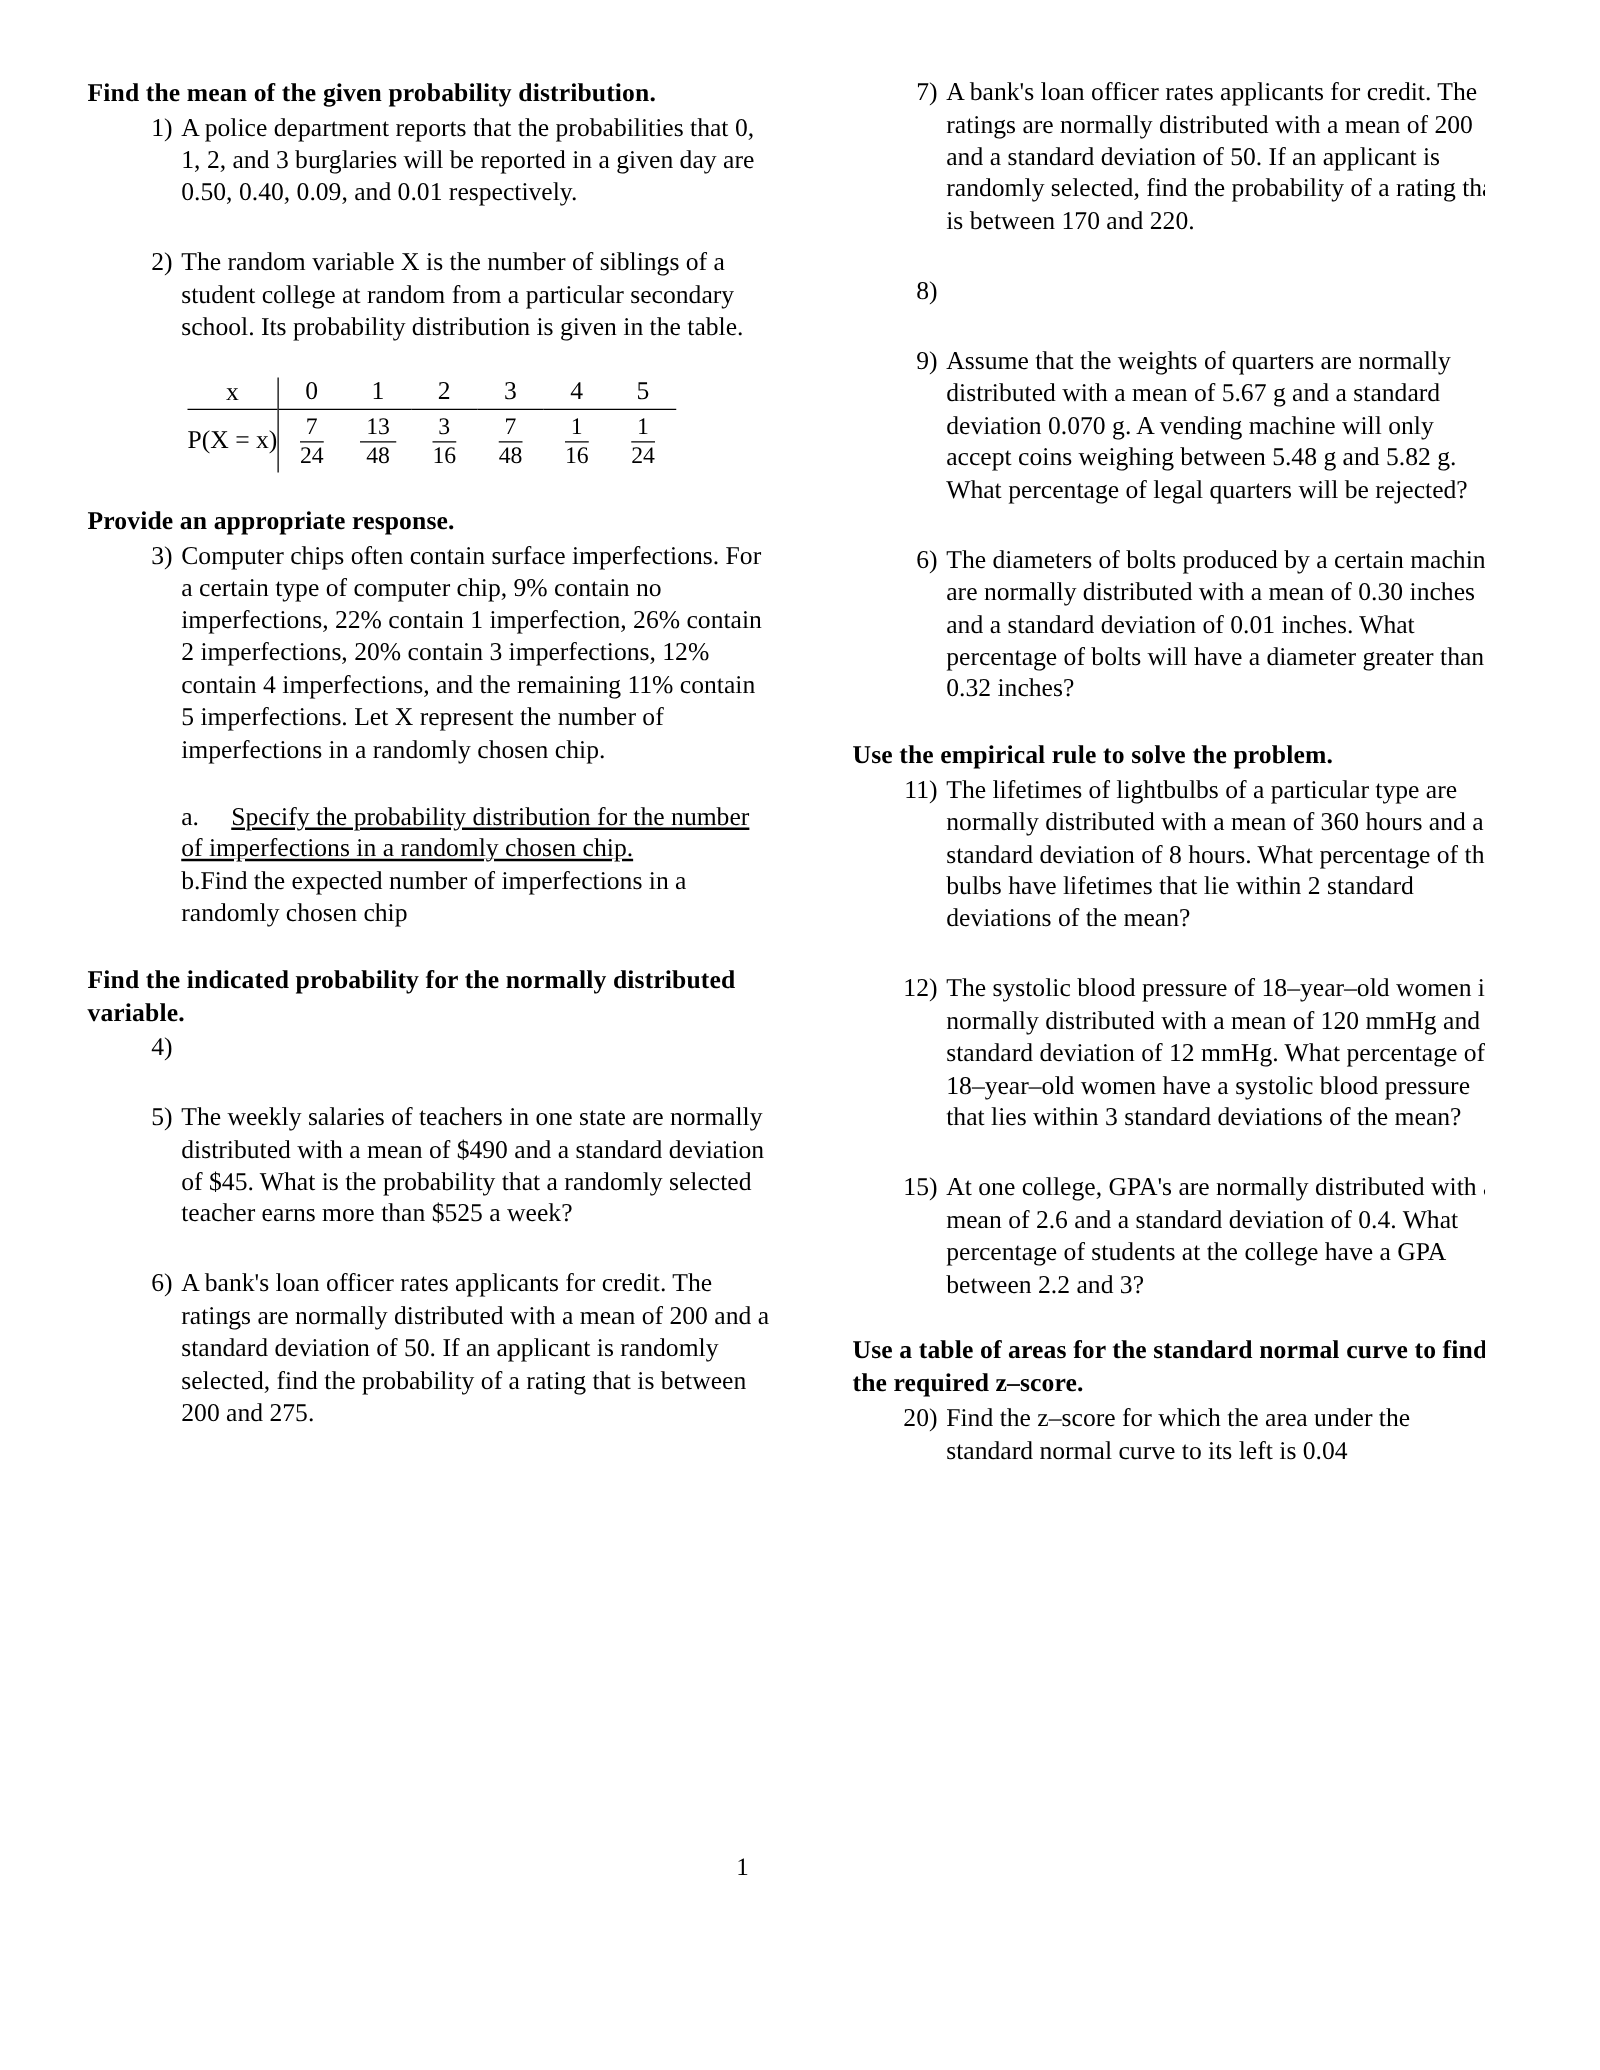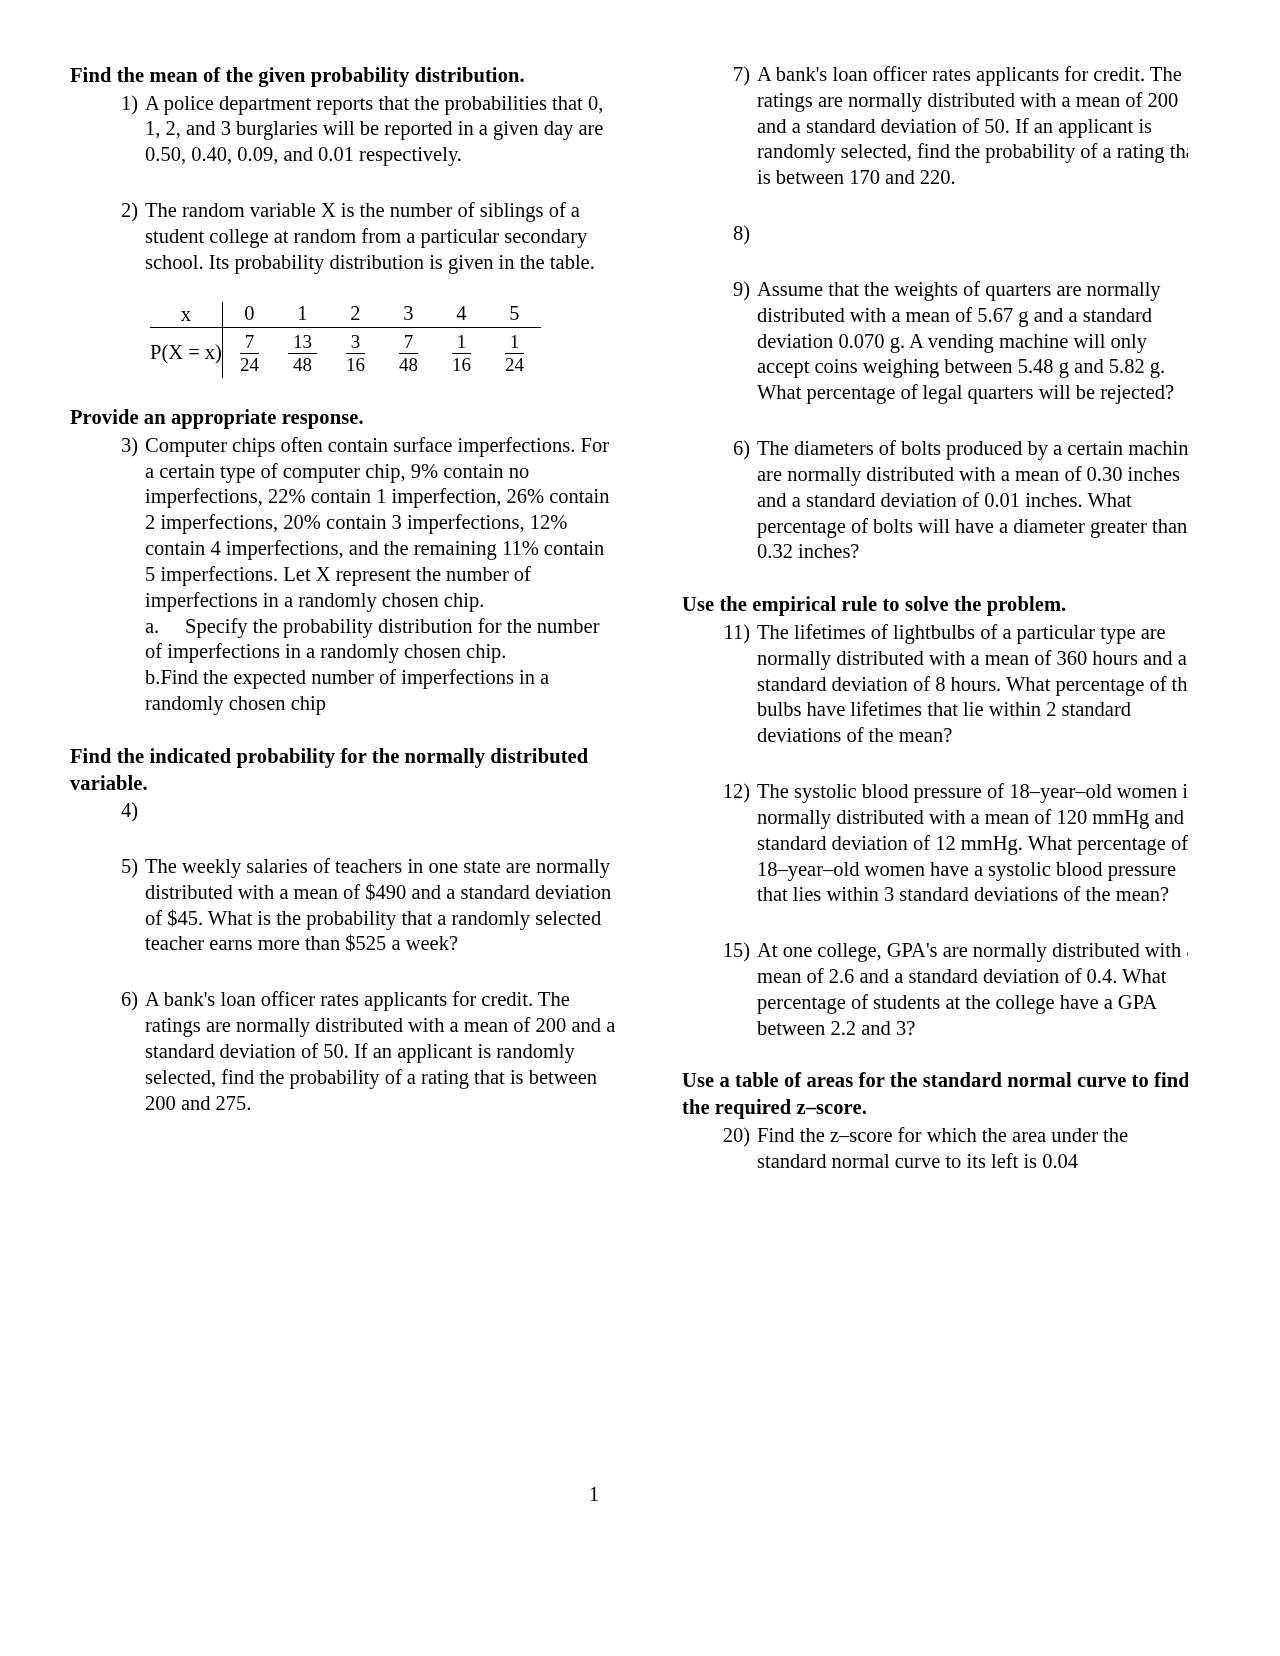--- a/index.html
+++ b/index.html
@@ -65,20 +65,22 @@
   .qnum.w1 { width: 68px; }
   .qnum.w2 { width: 68px; }
   .qbody {
     flex: 1 1 auto;
   }
   .qgap {
     height: 30px;
   }
 
   .subpart {
+    margin-top: 28px;
+    text-decoration: underline;
   }
   .subpart .lbl {
     display: inline-block;
     min-width: 40px;
   }
 
   
   .prob-table-wrap {
     margin: 26px 0 0 80px;
     font-size: 20.5px;

